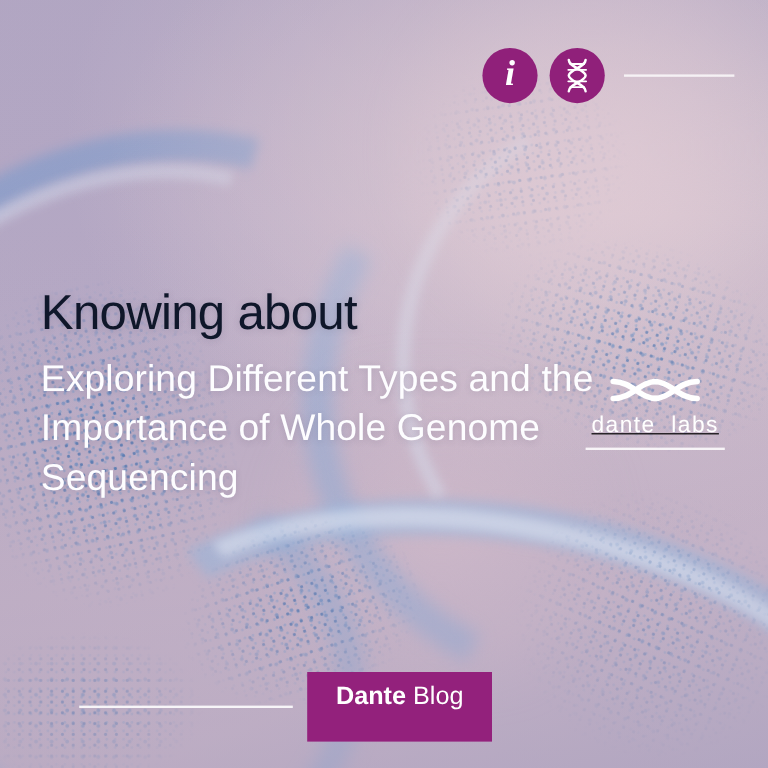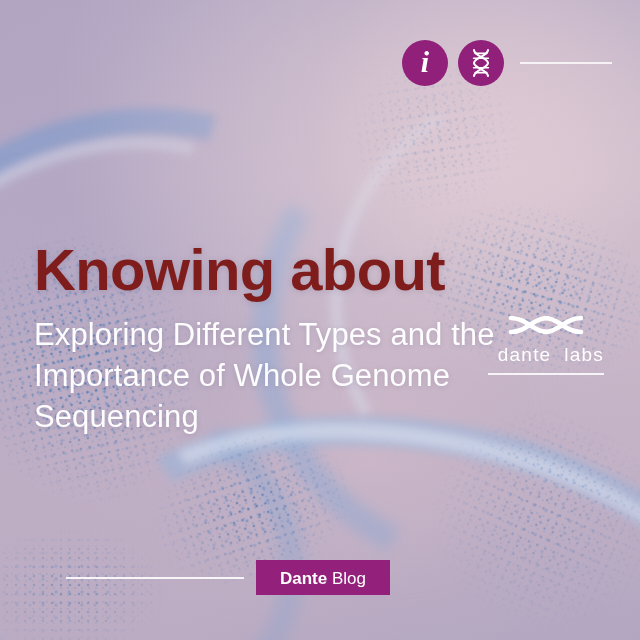--- a/index.html
+++ b/index.html
@@ -223,43 +223,44 @@
   }
 
   .headline-block {
     position: absolute;
     left: 34px;
     top: 238px;
     width: 520px;
   }
   .headline {
     margin: 0;
-    color: #7f1d1d;
-    font-size: 58px;
+    color: #0f172a;
+    font-size: 41px;
     line-height: 1.12;
-    font-weight: bold;
+    font-weight: normal;
     letter-spacing: -0.6px;
     text-shadow: 0 1px 6px rgba(90,80,110,.22);
   }
   .subhead {
     margin: 12px 0 0 0;
     color: #fdfdff;
     font-size: 31px;
     line-height: 1.32;
     font-weight: normal;
     letter-spacing: .1px;
     text-shadow: 0 1px 5px rgba(90,80,110,.20);
   }
 
   .logo-lockup {
     position: absolute;
     left: 488px;
     top: 312px;
     width: 116px;
-    text-align: right;
+    text-align: center;
+    text-decoration: underline;
   }
   .logo-mark {
     display: block;
     margin: 0 auto;
   }
   .logo-word {
     display: block;
     margin-top: 6px;
     color: #ffffff;
     font-size: 19px;
@@ -284,22 +285,22 @@
   .footer-rule {
     height: 2px;
     background: rgba(255,255,255,.88);
     width: 178px;
     flex: none;
   }
   .blog-badge {
     margin-left: 12px;
     background: #93217c;
     color: #ffffff;
-    padding: 8px 24px 6px 24px;
-    font-size: 17px;
+    padding: 8px 24px 24px 24px;
+    font-size: 21px;
     line-height: 1.25;
     white-space: pre;
     flex: none;
   }
   .blog-badge .b-strong { font-weight: bold; }
   .blog-badge .b-light  { font-weight: normal; }
 </style>
 </head>
 <body>
 

